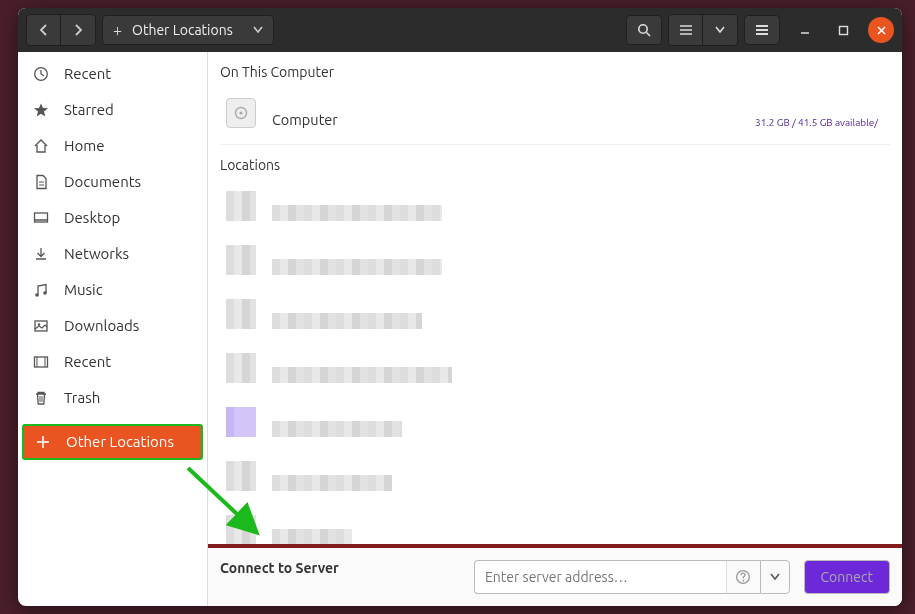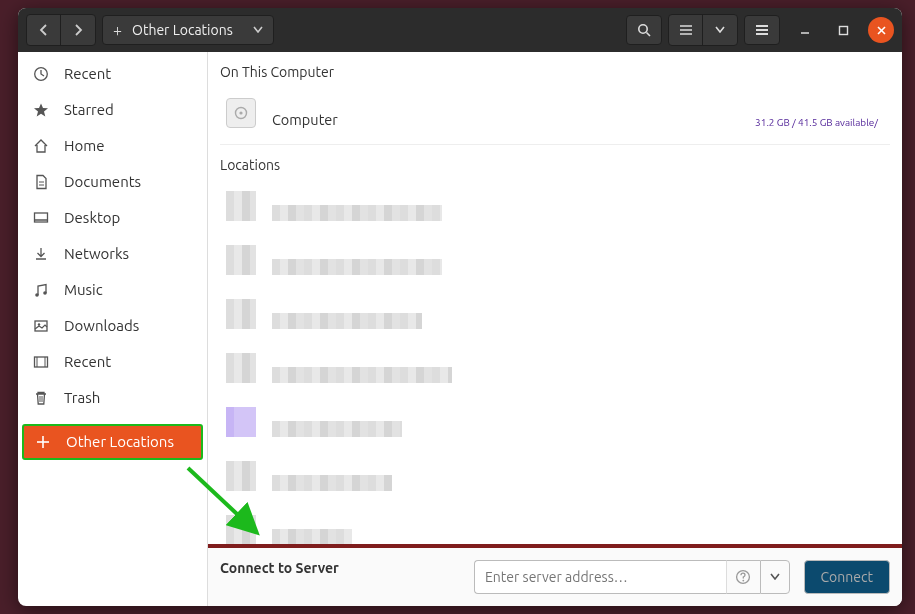--- a/index.html
+++ b/index.html
@@ -35,21 +35,21 @@
   .net-icon { width: 30px; height: 30px; margin-left: 6px; }
   .pix { display: inline-block; height: 16px; background: linear-gradient(90deg,#ddd 0 8px,#e8e8e8 8px 16px,#d5d5d5 16px 24px,#e2e2e2 24px 32px); background-size: 32px 100%; filter: blur(0.3px); }
   .pix.icon { width: 30px; height: 30px; }
   .pix.purple { background: linear-gradient(90deg,#c7b5f5 0 8px,#d3c5f7 8px 16px); }
   .footer { border-top: 4px solid #7f1d1d; padding: 12px; display: flex; align-items: flex-start; gap: 14px; background: #fafafa; }
   .footer-label { font-weight: bold; font-size: 14px; color: #333; flex: 0 0 auto; width: 240px; }
   .addr-wrap { flex: 1; display: flex; }
   .addr-input { flex: 1; height: 34px; border: 1px solid #bbb; border-right: none; border-radius: 4px 0 0 4px; padding: 0 10px; font-size: 14px; color: #3b82f6; }
   .addr-help { width: 34px; height: 34px; border: 1px solid #bbb; border-left: 1px solid #ddd; border-right: none; display: flex; align-items: center; justify-content: center; color: #888; cursor: pointer; }
   .addr-drop { width: 30px; height: 34px; border: 1px solid #bbb; border-radius: 0 4px 4px 0; display: flex; align-items: center; justify-content: center; color: #555; cursor: pointer; }
-  .connect-btn { height: 34px; padding: 0 16px; border: 1px solid #bbb; border-radius: 4px; background: #0c4a6e; color: #aaa; font-size: 14px; cursor: pointer; }
+  .connect-btn { height: 34px; padding: 0 16px; border: 1px solid #bbb; border-radius: 4px; background: #6d28d9; color: #aaa; font-size: 14px; cursor: pointer; }
   .pad-left { padding-left: 12px; }
   svg { display: block; }
   .arrow-annotation { position: absolute; left: 180px; top: 460px; pointer-events: none; }
 </style>
 </head>
 <body>
 
 <div class="window">
 
   <div class="titlebar">

